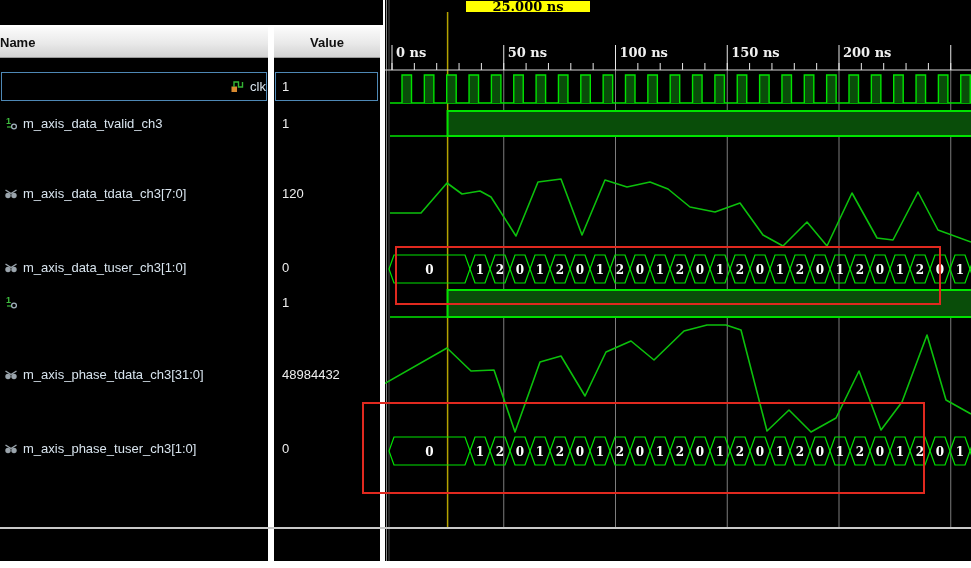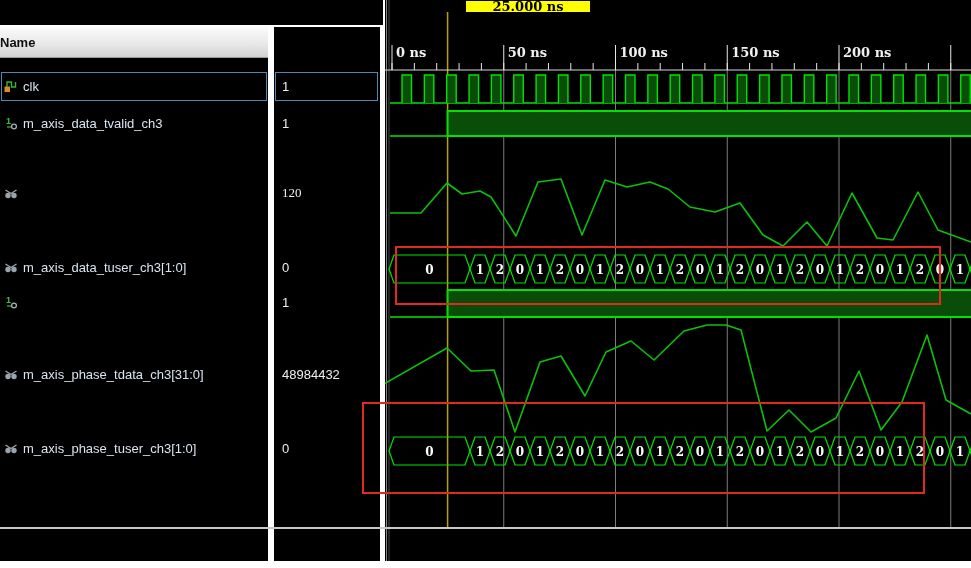--- a/index.html
+++ b/index.html
@@ -24,26 +24,29 @@
 <div id="screen">
 
   <div id="topstrip"></div>
   <div class="col" id="name-col" style="left:0;top:27px;width:268px;height:534px;"></div>
   <div class="col" id="value-col" style="left:274px;top:27px;width:106px;height:534px;"></div>
   <div class="col" id="wave-col" style="left:385px;top:0;width:586px;height:561px;"></div>
 
   <div class="hdr" style="left:0;width:268px;padding-left:0;">
     <span>Name</span>
   </div>
+  <div class="hdr" style="left:274px;width:106px;justify-content:center;">
+    <span>Value</span>
+  </div>
 
   <div class="selbox" style="left:1px;top:72px;width:264px;height:27px;"></div>
   <div class="selbox" style="left:275px;top:72px;width:101px;height:27px;"></div>
 
   <div id="rows">
-      <div class="sigrow" style="left: 4px; top: 76px; width: 262px;">
+      <div class="sigrow" style="left: 4px; top: 76px; width: 262px; justify-content: flex-end;">
         <span class="icon">
           <svg width="14" height="14" viewBox="0 0 14 14">
             <rect x="0.5" y="7.5" width="5.5" height="5.5" fill="#d9892f"></rect>
             <path d="M3 8 V3 H7.5 V8 H11.5 V3" stroke="#35b535" fill="none" stroke-width="1.4"></path>
           </svg>
         </span>
         <span>clk</span>
       </div>
       <div class="sigval" style="left: 282px; top: 76px; width: 95px;">1</div>
       <div class="sigrow" style="left: 4px; top: 113px; width: 262px;">
@@ -58,22 +61,23 @@
       </div>
       <div class="sigval" style="left: 282px; top: 113px; width: 95px;">1</div>
       <div class="sigrow" style="left: 4px; top: 183px; width: 262px;">
         <span class="icon">
           <svg width="14" height="14" viewBox="0 0 14 14">
             <path d="M1.5 4 L7 7.5 L12.5 4" stroke="#9aa4ac" stroke-width="1.4" fill="none"></path>
             <circle cx="4" cy="9.5" r="2.7" fill="#9aa4ac"></circle>
             <circle cx="10" cy="9.5" r="2.7" fill="#9aa4ac"></circle>
           </svg>
         </span>
-      </div>
-      <div class="sigval" style="left: 282px; top: 183px; width: 95px; font-family: Liberation Serif, serif;">120</div>
+        <span>m_axis_data_tdata_ch3[7:0]</span>
+      </div>
+      <div class="sigval" style="left: 282px; top: 183px; width: 95px;">120</div>
       <div class="sigrow" style="left: 4px; top: 257px; width: 262px;">
         <span class="icon">
           <svg width="14" height="14" viewBox="0 0 14 14">
             <path d="M1.5 4 L7 7.5 L12.5 4" stroke="#9aa4ac" stroke-width="1.4" fill="none"></path>
             <circle cx="4" cy="9.5" r="2.7" fill="#9aa4ac"></circle>
             <circle cx="10" cy="9.5" r="2.7" fill="#9aa4ac"></circle>
           </svg>
         </span>
         <span>m_axis_data_tuser_ch3[1:0]</span>
       </div>

